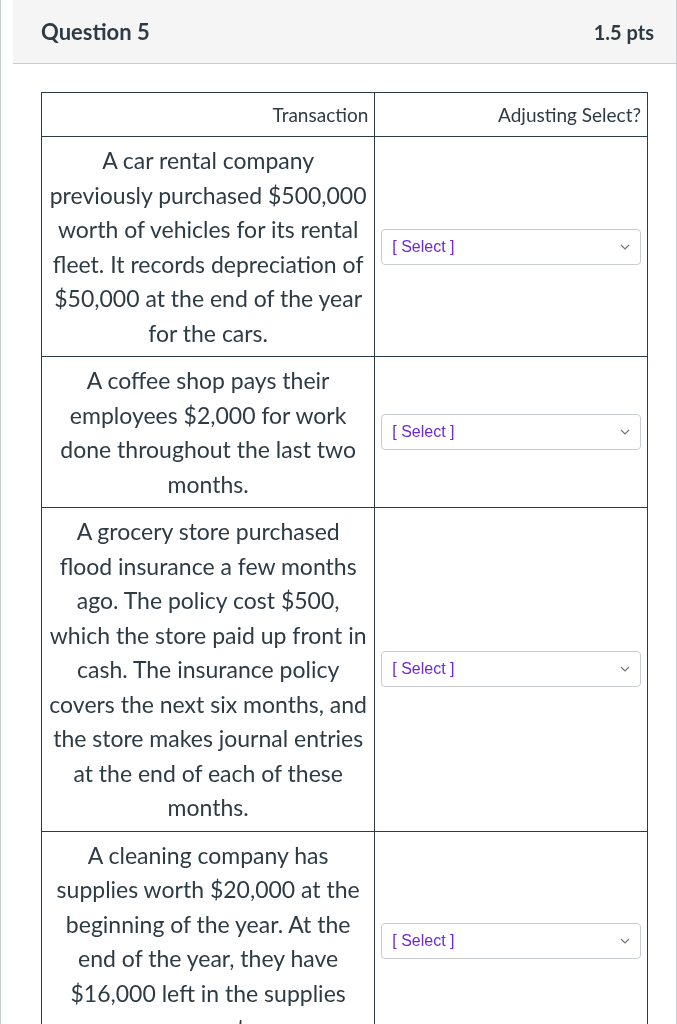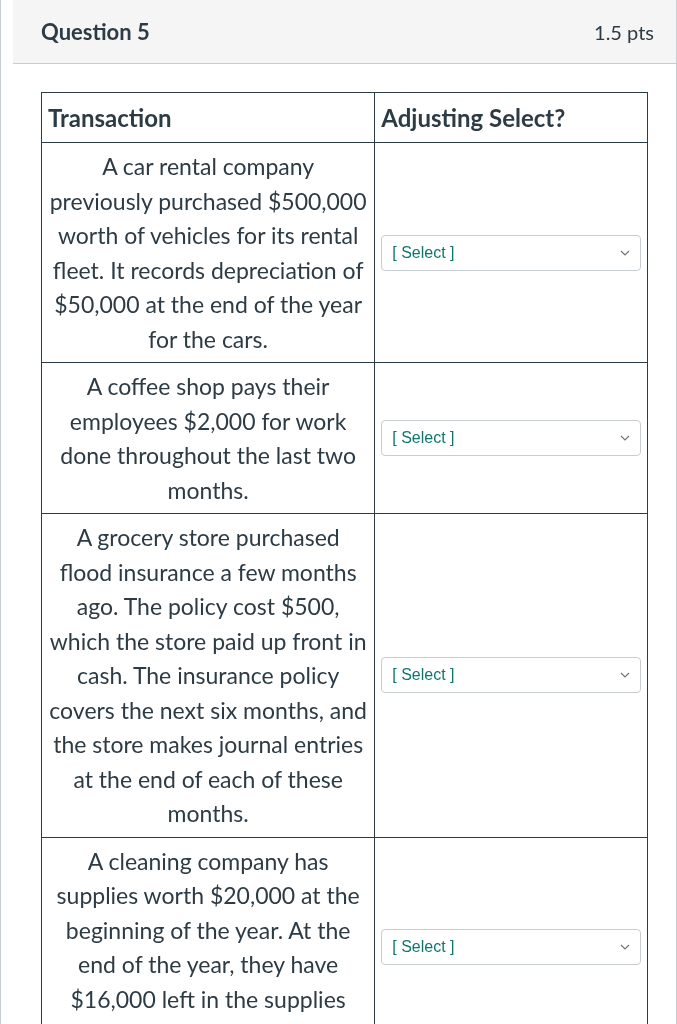--- a/index.html
+++ b/index.html
@@ -28,21 +28,21 @@
     border-bottom: 1px solid #c7cdd1;
     padding: 18px 22px 18px 28px;
   }
   .question-title {
     font-size: 22px;
     font-weight: 700;
     color: #2d3b45;
   }
   .question-points {
     font-size: 20px;
-    font-weight: 400;
+    font-weight: 700;
     color: #2d3b45;
   }
   .question-body {
     padding: 28px 28px 10px 28px;
   }
   .question-prompt {
     font-size: 19px;
     line-height: 1.45;
     margin-bottom: 48px;
     color: #2d3b45;
@@ -52,23 +52,23 @@
     width: 100%;
     table-layout: fixed;
   }
   table.tx-table th,
   table.tx-table td {
     border: 1px solid #2d3b45;
     padding: 6px 6px;
     vertical-align: middle;
   }
   table.tx-table th {
-    font-weight: 700;
-    text-align: left;
-    font-size: 24px;
+    font-weight: 400;
+    text-align: right;
+    font-size: 19px;
     padding: 10px 6px;
   }
   table.tx-table col.col-trans { width: 55%; }
   table.tx-table col.col-adj { width: 45%; }
   .transaction-cell {
     text-align: center;
     font-size: 23px;
     line-height: 1.5;
     padding: 6px 4px;
   }
@@ -80,21 +80,21 @@
     position: relative;
     width: 100%;
   }
   .faux-select {
     width: 100%;
     height: 36px;
     border: 1px solid #c7cdd1;
     border-radius: 4px;
     background: #fff;
     font-size: 16px;
-    color: #0f766e;
+    color: #6d28d9;
     padding: 6px 28px 6px 10px;
     text-align: left;
     display: flex;
     align-items: center;
     cursor: pointer;
     appearance: none;
   }
   .chev {
     position: absolute;
     right: 10px;

